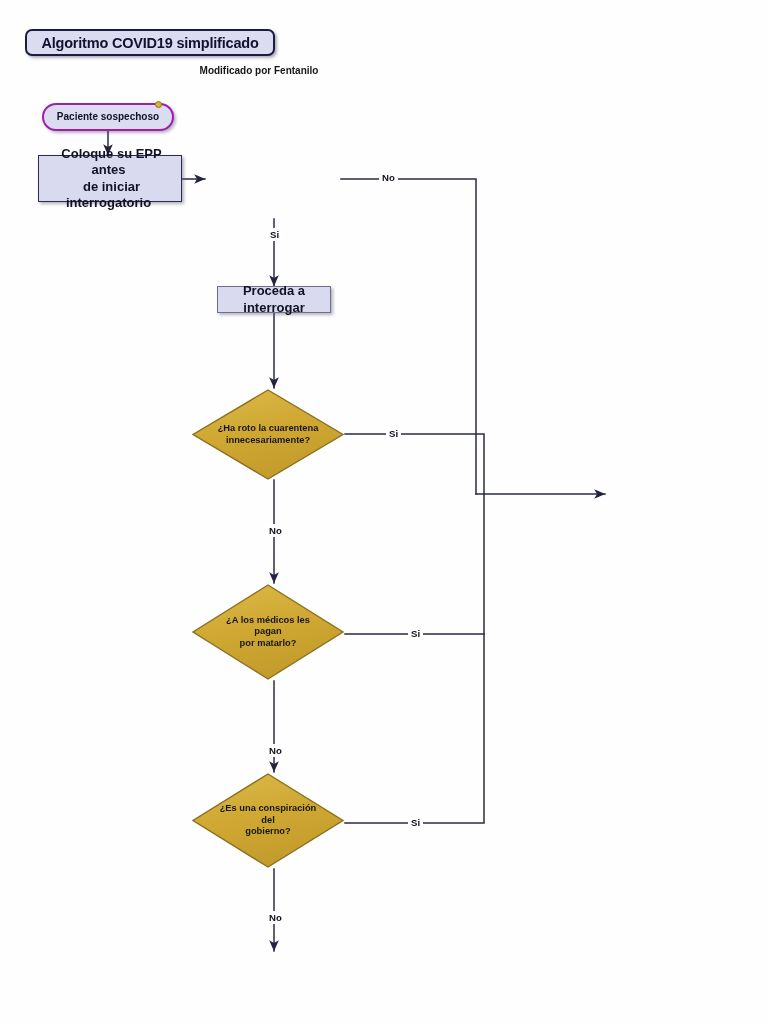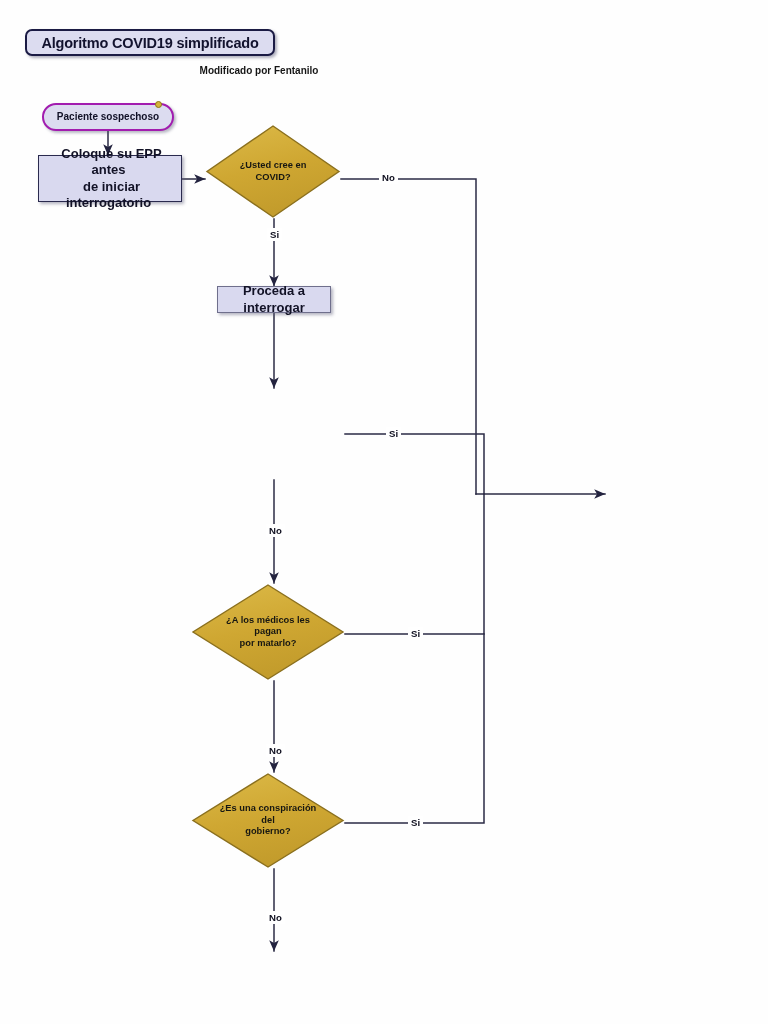--- a/index.html
+++ b/index.html
@@ -212,31 +212,36 @@
   </div>
   <div class="handle-dot" style="left:155px; top:101px;"></div>
 
   <div class="process" style="left:38px; top:155px; width:144px; height:47px;">
     <span>
       <span>Coloque su EPP antes</span><br>
       <span>de iniciar interrogatorio</span>
     </span>
   </div>
 
-  <div class="decision" style="left:205px; top:124px; width:136px; height:95px;">
-    <svg width="136" height="95" viewBox="0 0 136 95">
-      <polygon points="68,2 134,47.5 68,93 2,47.5" fill="url(#diamondGrad)" stroke="#8a6f1d" stroke-width="1.4"></polygon>
-    </svg>
-    <div class="dtext">¿Usted cree en COVID?</div>
-  </div>
 
   <div class="process thin" style="left:217px; top:286px; width:114px; height:27px;">
     <span>Proceda a interrogar</span>
   </div>
 
+  <div class="decision" style="left:191px; top:388px; width:154px; height:93px;">
+    <svg width="154" height="93" viewBox="0 0 154 93">
+      <polygon points="77,2 152,46.5 77,91 2,46.5" fill="url(#diamondGrad)" stroke="#8a6f1d" stroke-width="1.4"></polygon>
+    </svg>
+    <div class="dtext">
+      <span>
+        <span>¿Ha roto la cuarentena</span><br>
+        <span>innecesariamente?</span>
+      </span>
+    </div>
+  </div>
 
   <div class="decision" style="left:191px; top:583px; width:154px; height:98px;">
     <svg width="154" height="98" viewBox="0 0 154 98">
       <polygon points="77,2 152,49 77,96 2,49" fill="url(#diamondGrad)" stroke="#8a6f1d" stroke-width="1.4"></polygon>
     </svg>
     <div class="dtext">
       <span>
         <span>¿A los médicos les pagan</span><br>
         <span>por matarlo?</span>
       </span>

